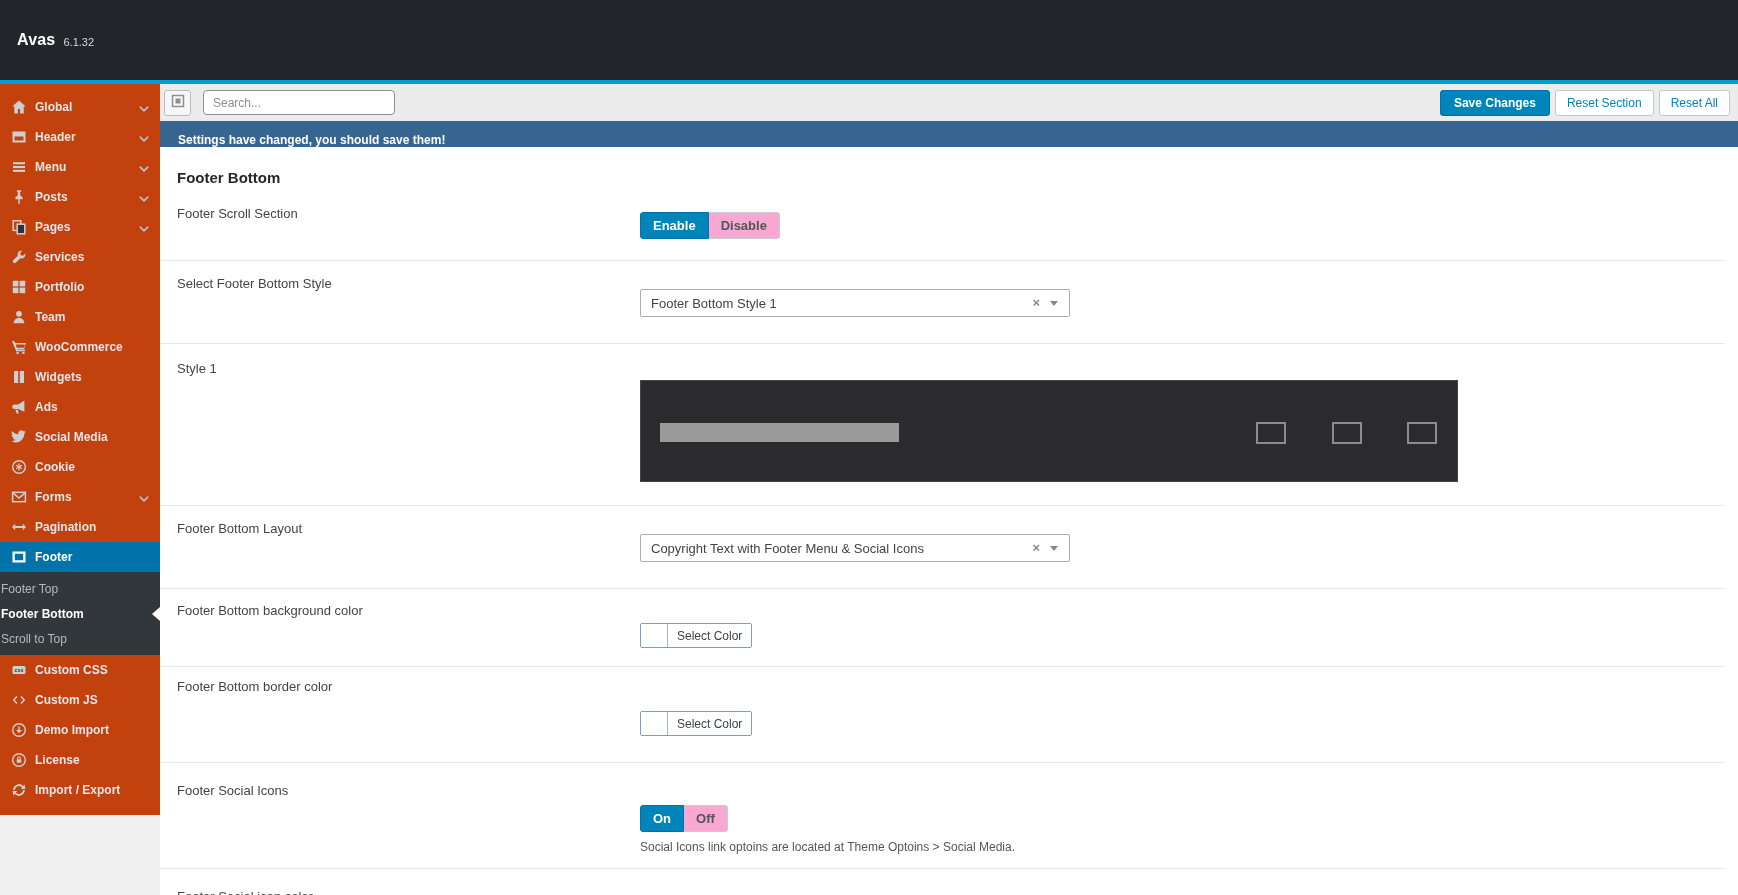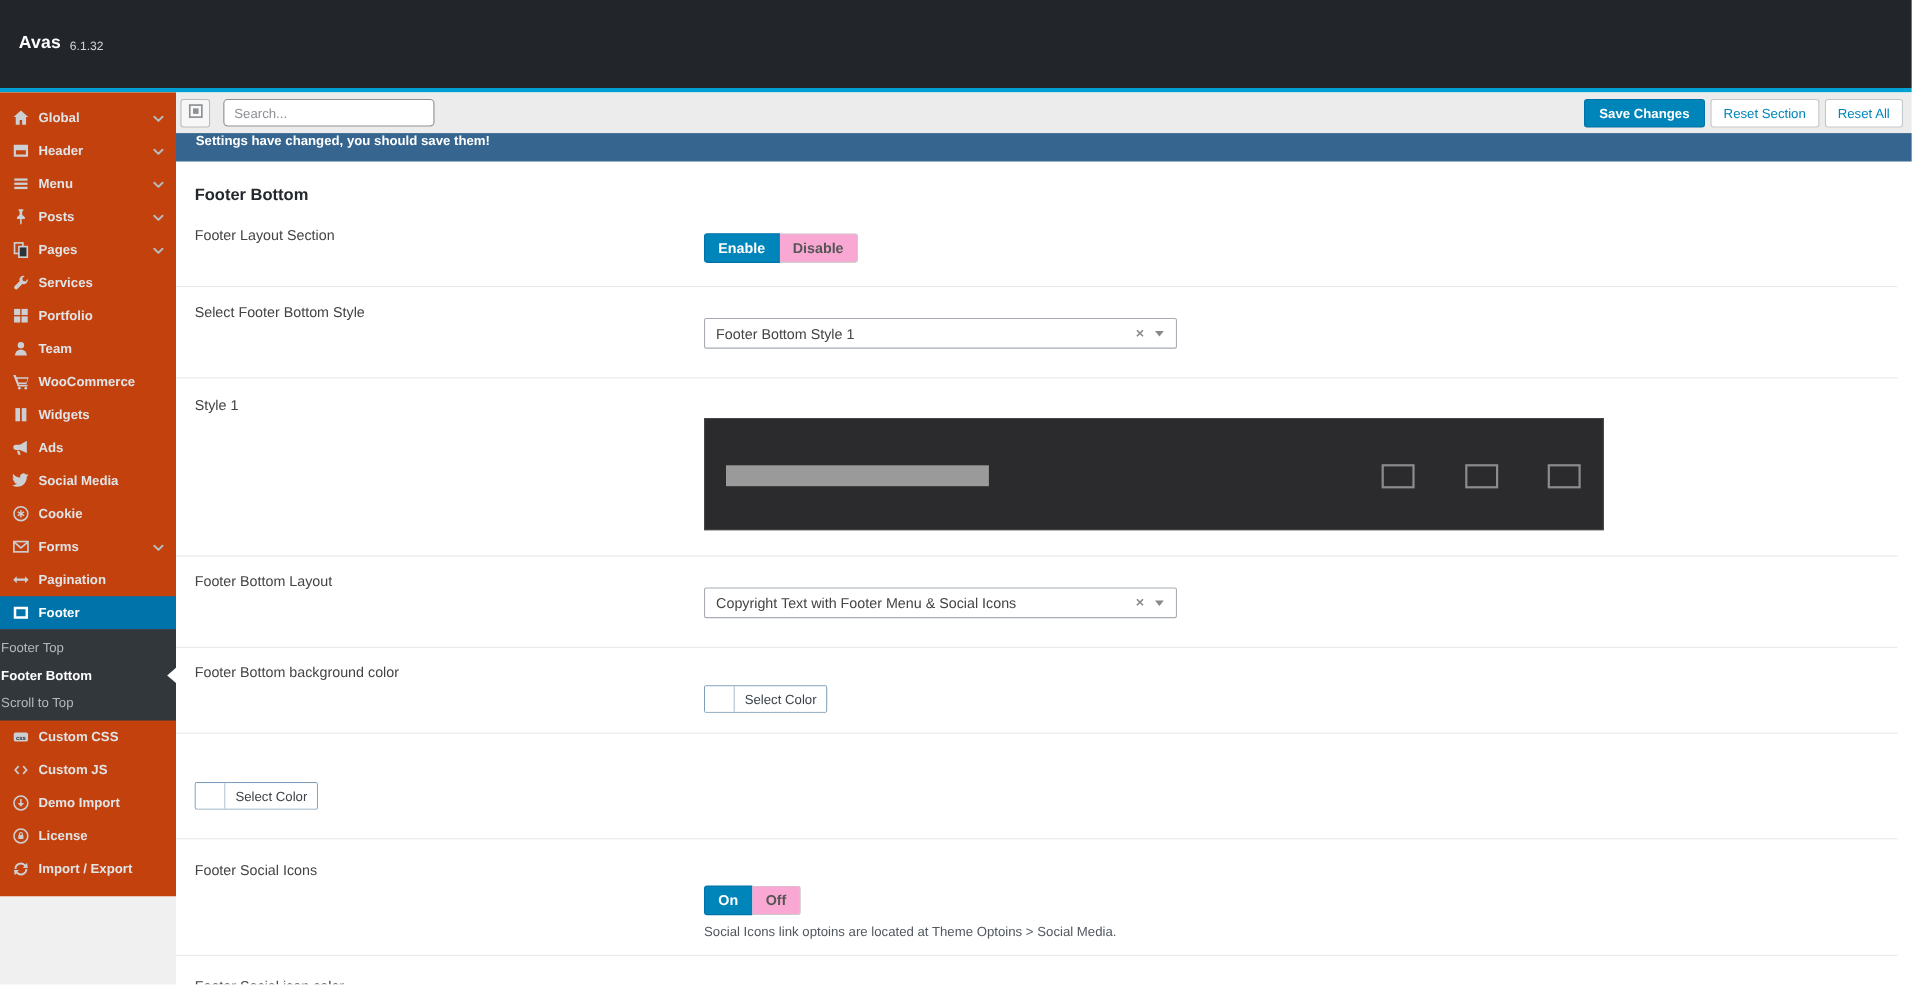--- a/index.html
+++ b/index.html
@@ -42,21 +42,21 @@
     padding:0 9px; font-size:12px; color:#3c434a; background:#fff; font-family:"Liberation Sans",sans-serif; }
   .search::placeholder { color:#8c8f94; }
   .toolbar-right { margin-left:auto; display:flex; gap:5px; }
   .btn-primary { background:#0085ba; border:1px solid #0073aa; color:#fff; font-size:12px; font-weight:bold;
     padding:5px 13px; border-radius:3px; cursor:pointer; font-family:"Liberation Sans",sans-serif; }
   .btn-secondary { background:#fff; border:1px solid #c3c8cc; color:#0085ba; font-size:12px;
     padding:5px 11px; border-radius:3px; cursor:pointer; font-family:"Liberation Sans",sans-serif; }
 
   
   .notice { height:26px; background:#36658f; color:#fff; font-size:12px; font-weight:bold;
-    display:flex; align-items:flex-start; padding-left:18px; flex:none; }
+    display:flex; align-items:flex-end; padding-left:18px; flex:none; }
 
   
   .content { flex:1; background:#fff; overflow:hidden; padding:0 13px 0 0; }
   .page-title { font-size:15px; font-weight:600; color:#23282d; padding:22px 0 0 17px; height:50px; }
   .opt-row { display:flex; border-bottom:1px solid #e8e8e8; padding-left:17px; }
   .opt-row.last { border-bottom:none; }
   .opt-label { width:463px; flex:none; font-size:13px; color:#444; }
   .opt-ctl { flex:1; min-width:0; }
 
   .row-buttonset { height:64px; } .row-buttonset .opt-label { margin-top:9px; } .row-buttonset .opt-ctl { margin-top:15px; }
@@ -346,21 +346,21 @@
     </div>
 
     <div class="notice">
       <span>Settings have changed, you should save them!</span>
     </div>
 
     <div class="content">
       <h1 class="page-title">Footer Bottom</h1>
       <div id="options">
           <div class="opt-row row-buttonset">
-            <div class="opt-label">Footer Layout Section</div>
+            <div class="opt-label">Footer Scroll Section</div>
             <div class="opt-ctl"><div class="btnset">
                 <button class="bs-btn selected">Enable</button>
                 <button class="bs-btn">Disable</button>
               </div></div>
           </div>
           <div class="opt-row row-select">
             <div class="opt-label">Select Footer Bottom Style</div>
             <div class="opt-ctl">
               <div class="sel2">
                 <span class="sel2-value">Footer Bottom Style 1</span>
@@ -391,20 +391,21 @@
             </div>
           </div>
           <div class="opt-row row-color">
             <div class="opt-label">Footer Bottom background color</div>
             <div class="opt-ctl"><div class="color-ctl">
                 <span class="color-swatch"></span>
                 <button class="color-btn">Select Color</button>
               </div></div>
           </div>
           <div class="opt-row row-color2">
+            <div class="opt-label">Footer Bottom border color</div>
             <div class="opt-ctl"><div class="color-ctl">
                 <span class="color-swatch"></span>
                 <button class="color-btn">Select Color</button>
               </div></div>
           </div>
           <div class="opt-row row-buttonset2">
             <div class="opt-label">Footer Social Icons</div>
             <div class="opt-ctl"><div class="btnset">
                 <button class="bs-btn selected">On</button>
                 <button class="bs-btn">Off</button>

